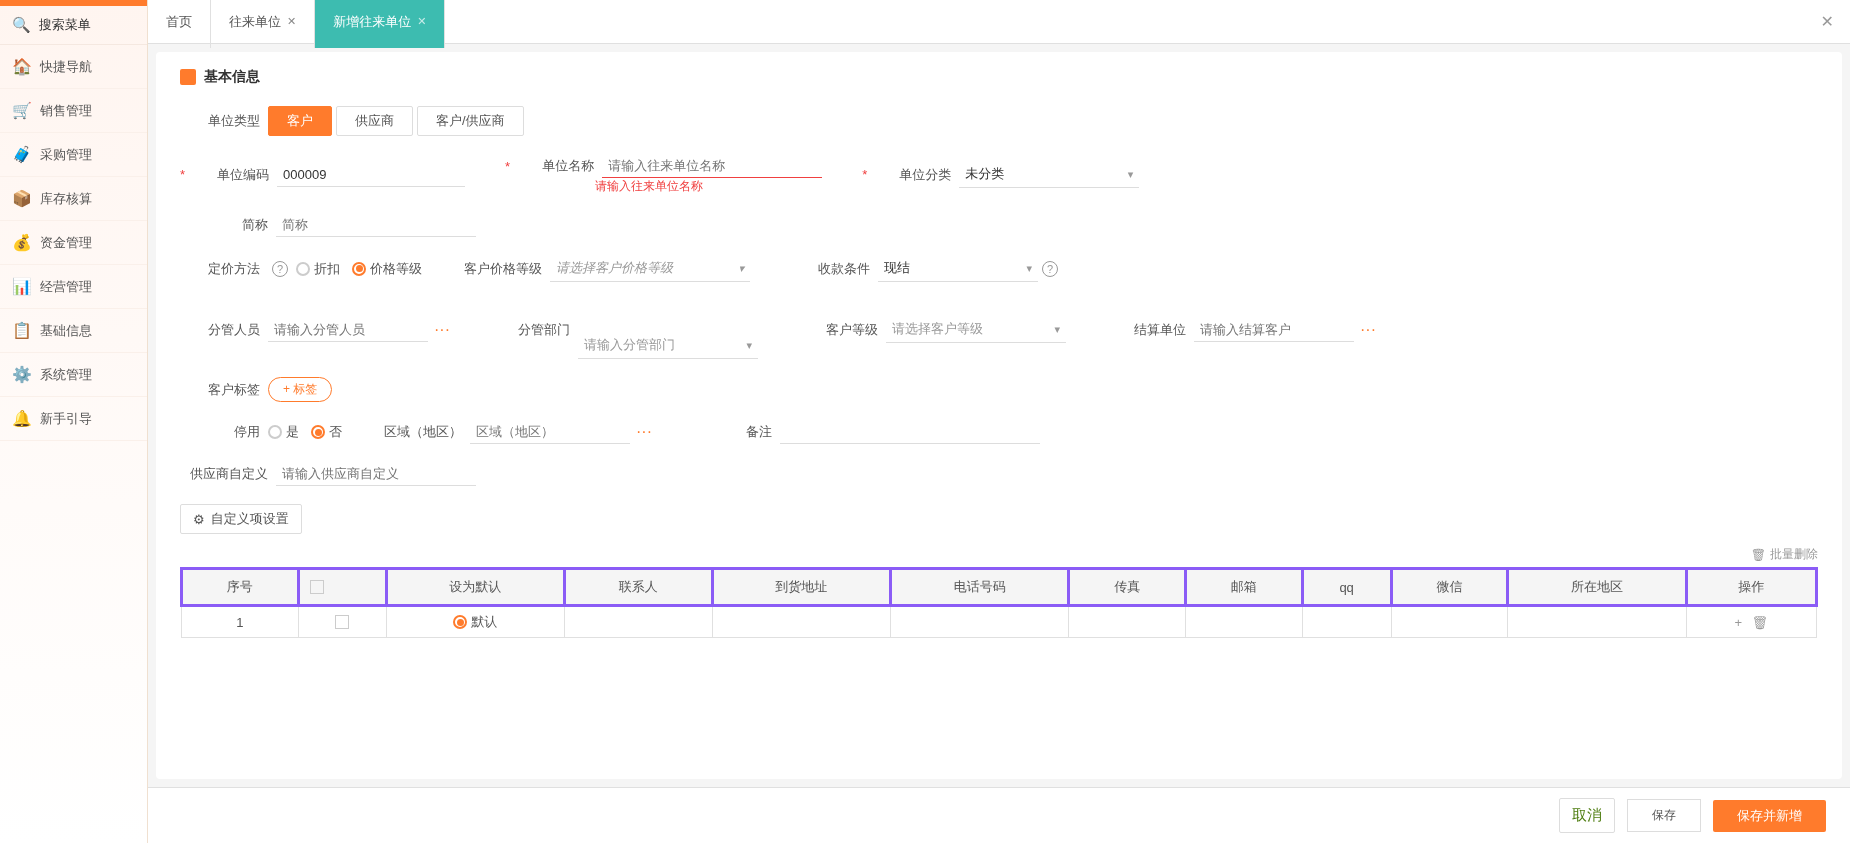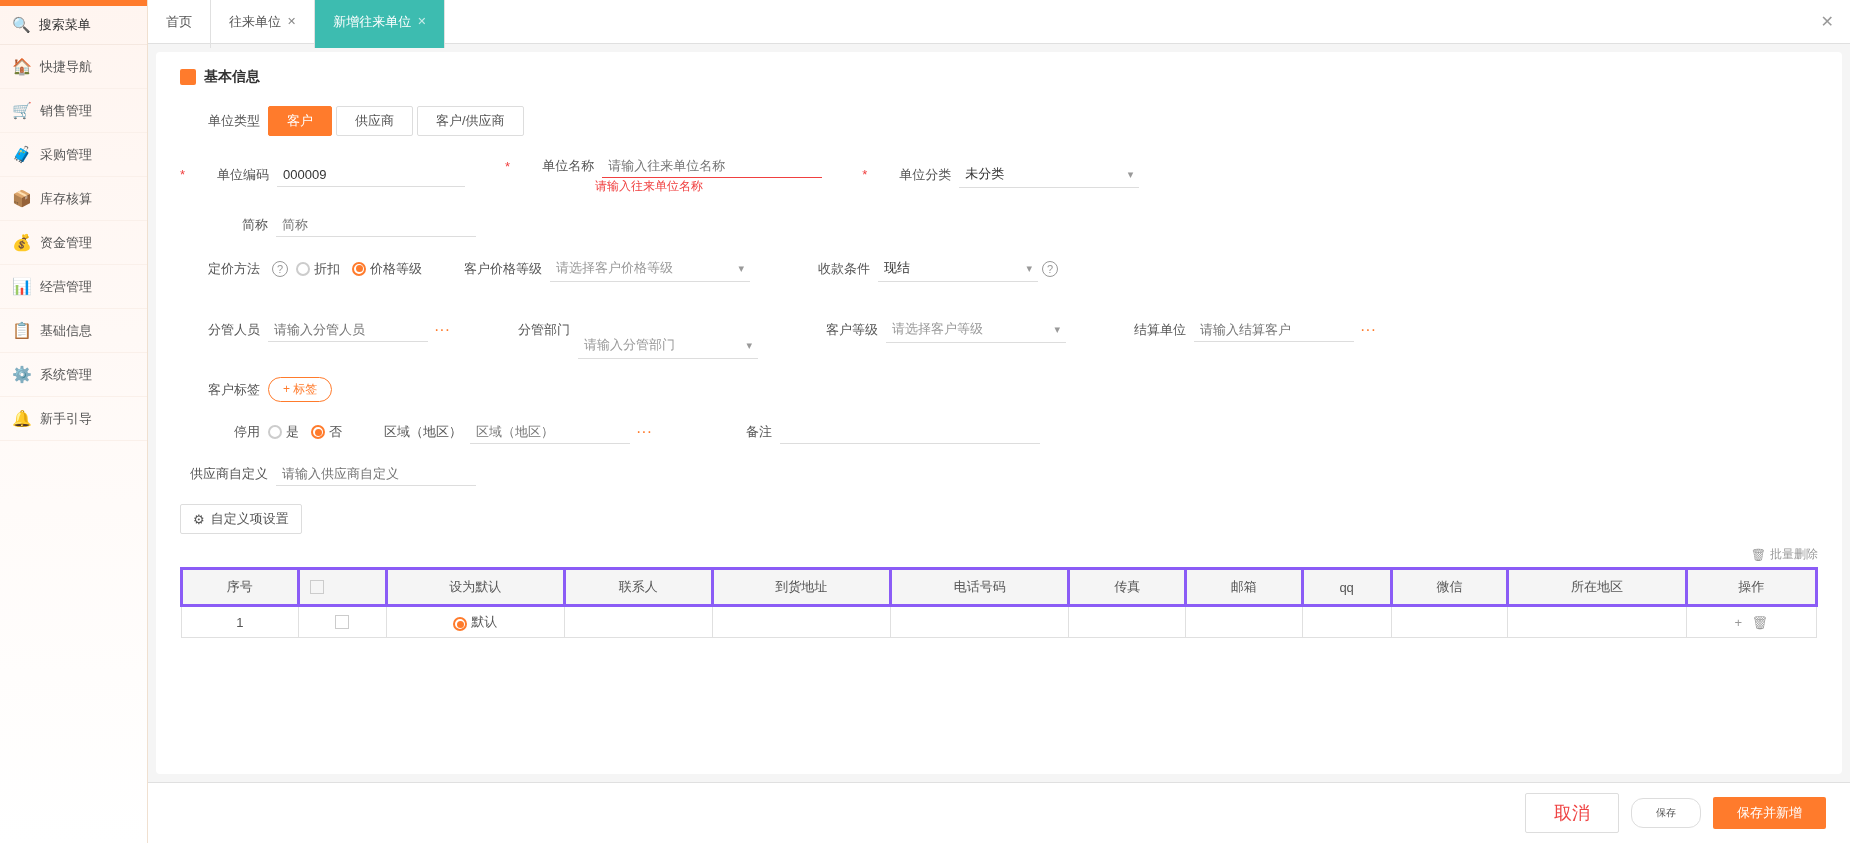--- a/index.html
+++ b/index.html
@@ -318,36 +318,36 @@
       display: flex;
       justify-content: flex-end;
       align-items: center;
       padding: 10px 24px;
       background: #fff;
       border-top: 1px solid #e0e0e0;
       gap: 12px;
       flex-shrink: 0;
     }
     .btn-cancel {
-      padding: 7px 28px;
+      padding: 7px 12px;
       border: 1px solid #ddd;
       background: #fff;
-      color: #ef4444;
-      font-size: 18px;
+      color: #4d7c0f;
+      font-size: 15px;
       cursor: pointer;
       border-radius: 2px;
     }
     .btn-save {
       padding: 7px 24px;
       border: 1px solid #ddd;
       background: #fff;
       color: #555;
-      font-size: 10px;
-      cursor: pointer;
-      border-radius: 12px;
+      font-size: 12px;
+      cursor: pointer;
+      border-radius: 0;
     }
     .btn-save-new {
       padding: 7px 24px;
       border: none;
       background: #ff7b2c;
       color: #fff;
       font-size: 13px;
       cursor: pointer;
       border-radius: 2px;
     }
@@ -491,21 +491,21 @@
           </div>
           <div class="radio-item">
             <div class="radio-circle checked"></div>
             <span>价格等级</span>
           </div>
         </div>
       </div>
 
       <div class="form-field-group">
         <span class="form-label">客户价格等级</span>
-        <div class="form-control-select" style="min-width:200px;">
+        <div class="form-control-select" style="min-width:200px;font-style:italic;">
           <span class="select-text">请选择客户价格等级</span>
           <span class="chevron">▾</span>
         </div>
       </div>
 
       <div class="form-field-group">
         <span class="form-label">收款条件</span>
         <div class="form-control-select" style="min-width:160px;">
           <span class="select-text" style="color:#333;">现结</span>
           <span class="chevron">▾</span>
@@ -616,21 +616,21 @@
       </thead>
       <tbody>
         <tr>
           <td>1</td>
           <td>
             <div class="checkbox-cell">
               <div class="checkbox-sq"></div>
             </div>
           </td>
           <td>
-            <div style="display:flex; align-items:flex-end; justify-content:center; gap:4px;">
+            <div style="display:flex; align-items:center; justify-content:center; gap:4px;">
               <div class="radio-circle checked" style="border-color:#ff7b2c;"></div>
               <span>默认</span>
             </div>
           </td>
           <td></td>
           <td></td>
           <td></td>
           <td></td>
           <td></td>
           <td></td>

